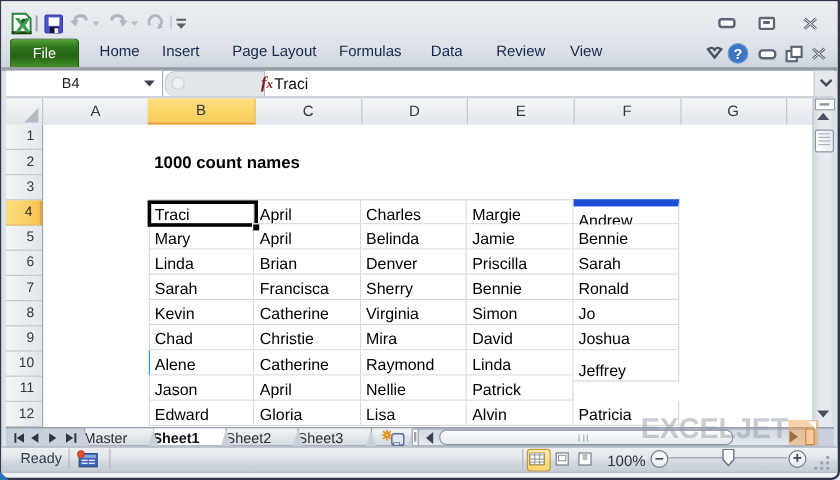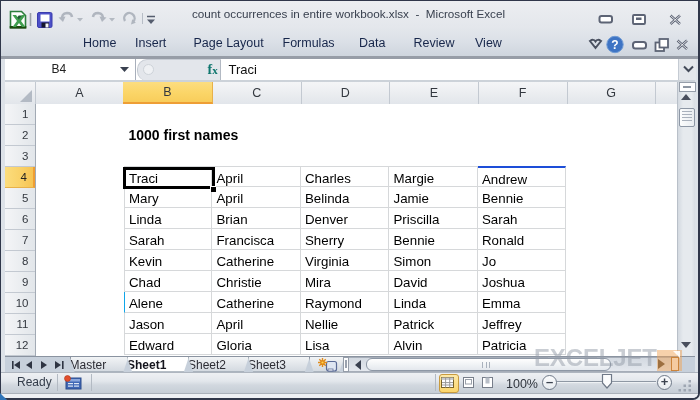--- a/index.html
+++ b/index.html
@@ -13,21 +13,21 @@
   .tablbl{position:absolute;top:35px;font-size:12.5px;color:#17264a;}
   #filetab{position:absolute;left:7px;top:31px;width:56px;height:22.5px;border-radius:4px 4px 0 0;
     background:linear-gradient(#55a336 0%,#2e741b 30%,#266313 60%,#45912c 100%);
     border:1px solid #1d5410;border-bottom:none;color:#fff;font-size:12px;text-align:center;line-height:23px;}
   
   #frow{position:absolute;left:3.5px;top:57.5px;width:690px;height:21.5px;background:#fff;}
   #namebox{position:absolute;left:0px;top:0px;width:130px;height:21.5px;background:#fff;border-right:1px solid #a8afbb;}
   #nb-text{position:absolute;left:47px;top:3.5px;font-size:12px;color:#222;}
   #fxpill{position:absolute;left:132px;top:0px;width:82px;height:21.5px;background:#e3e6eb;border-right:1px solid #b2b9c3;border-radius:10px 0 0 10px;border-left:1px solid #c2c8d0;border-top:1px solid #c8cdd5;}
   #fxdot{position:absolute;left:5px;top:4px;width:9px;height:9px;border-radius:50%;background:#eff1f4;border:1px solid #ced3d9;}
-  #fx{position:absolute;left:70px;top:2px;font-family:"Liberation Serif",serif;font-weight:bold;font-size:14px;color:#0f766e;}
+  #fx{position:absolute;left:80px;top:2px;font-family:"Liberation Serif",serif;font-style:italic;font-weight:bold;font-size:14px;color:#7f1d1d;}
   #ftext{position:absolute;left:224px;top:3.5px;font-size:13px;color:#111;}
   #fchev{position:absolute;left:673.5px;top:0;width:17px;height:21.5px;background:#e4e7eb;border-left:1px solid #c5cbd3;}
   #frowline{position:absolute;left:3.5px;top:79px;width:690px;height:2px;background:#ccd2d9;}
   
   #colhdr{position:absolute;left:3.5px;top:81px;width:673.5px;height:22.5px;
     background:linear-gradient(#f4f5f7 0%,#eceef1 45%,#e1e5ea 100%);border-bottom:1px solid #a2aab4;}
   .ch{position:absolute;top:0;height:21.5px;border-right:1px solid #c3c9d1;text-align:center;font-size:12.5px;color:#33383f;line-height:22px;}
   #chB{background:linear-gradient(#fcdd80 0%,#fbd567 55%,#f8cd5b 100%);border-bottom:2px solid #ee9e35;height:19.5px;line-height:21px;border-right:1px solid #e8b14a;}
   
   #corner{position:absolute;left:0;top:0;width:30.5px;height:21.5px;border-right:1px solid #c3c9d1;}
@@ -80,21 +80,20 @@
   #ztrack{position:absolute;left:556px;top:8px;width:99px;height:1.5px;background:#8f98a4;border-bottom:1px solid #eef1f4;}
   
   svg{position:absolute;}
 </style></head>
 <body>
 <div id="win">
     <div id="inner">
 
   <div id="chrome"></div>
   <div id="graybar"></div>
-  <div id="title">count occurrences in entire workbook.xlsx&nbsp; -&nbsp; Microsoft Excel</div>
 
   <svg width="180" height="30" style="left:0;top:0px" viewBox="0 0 180 30">
 
     <path d="M9.5 10.5 h11 l4 4 v12 h-15 z" fill="#fdfefd" stroke="#2c7e3c" stroke-width="1.6"></path>
     <rect x="8.7" y="25" width="16.6" height="2.6" fill="#1c4a0e"></rect>
     <path d="M11.5 14 l4.5 6 -4.5 6 h3.5 l3 -4 3 4 h3.5 l-4.5 -6 4.5 -6 h-3.5 l-3 4 -3 -4 z" fill="#3f9e4e"></path>
     <path d="M17.7 14.6 h3.3 l-3.1 4.1 -1.7 -2.2 z" fill="#1e5c30"></path>
     <line x1="29.5" y1="12" x2="29.5" y2="25" stroke="#9aa0a8" stroke-width="1.6"></line>
 
     <rect x="36.5" y="11.5" width="14.5" height="15" rx="1.5" fill="#4d50c8"></rect>
@@ -119,20 +118,21 @@
   </svg>
 
   <svg width="100" height="26" style="left:594px;top:2px" viewBox="0 0 100 26">
     <rect x="4.5" y="13" width="12.5" height="6.5" rx="2" fill="#fff" stroke="#5d6475" stroke-width="2"></rect>
     <rect x="38" y="12" width="12" height="9" rx="1" fill="#fff" stroke="#5d6475" stroke-width="1.9"></rect>
     <rect x="41" y="14.5" width="5.5" height="2.5" fill="#5d6475"></rect>
     <path d="M75.5 12.5 l9.5 8.5 M85 12.5 l-9.5 8.5" stroke="#5d6475" stroke-width="2.4"></path>
     <path d="M75.5 12.5 l9.5 8.5 M85 12.5 l-9.5 8.5" stroke="#fff" stroke-width="0.8"></path>
   </svg>
 
+  <div id="filetab">File</div>
   <div class="tablbl" style="left:82px">Home</div>
   <div class="tablbl" style="left:134px">Insert</div>
   <div class="tablbl" style="left:192.5px">Page Layout</div>
   <div class="tablbl" style="left:281.5px">Formulas</div>
   <div class="tablbl" style="left:358px">Data</div>
   <div class="tablbl" style="left:412.5px">Review</div>
   <div class="tablbl" style="left:474px">View</div>
 
   <svg width="120" height="26" style="left:580px;top:32px" viewBox="0 0 120 26">
     <path d="M9 8 q3.5 -2.5 5.5 0.5 q2 -3 5.5 -0.5 l-5.5 7 z" fill="none" stroke="#4a5160" stroke-width="2"></path>
@@ -189,27 +189,27 @@
       <div class="rh" id="rh4" style="top:63px">4</div>
       <div class="rh" style="top:84px">5</div>
       <div class="rh" style="top:105px">6</div>
       <div class="rh" style="top:126px">7</div>
       <div class="rh" style="top:147px">8</div>
       <div class="rh" style="top:168px">9</div>
       <div class="rh" style="top:189px">10</div>
       <div class="rh" style="top:210px">11</div>
       <div class="rh" style="top:231px">12</div>
     </div>
-    <div id="b2">1000 first names</div>
+    <div id="b2">1000 count names</div>
     <div id="tbl">
       <div class="cell" style="left:119px;top:62px;border-top:1px solid #d6d8da;border-left:1px solid #d6d8da">Traci</div>
       <div class="cell" style="left:207.5px;top:62px;border-top:1px solid #d6d8da;border-left:none">April</div>
       <div class="cell" style="left:296px;top:62px;border-top:1px solid #d6d8da;border-left:none">Charles</div>
       <div class="cell" style="left:384.5px;top:62px;border-top:1px solid #d6d8da;border-left:none">Margie</div>
-      <div class="cell" style="left:473px;top:62px;border-top:2px solid #1d4ed8;border-left:none">Andrew</div>
+      <div class="cell" style="left:473px;top:62px;border-top:6px solid #1d4ed8;border-left:none">Andrew</div>
       <div class="cell" style="left:119px;top:83px;border-top:none;border-left:1px solid #d6d8da">Mary</div>
       <div class="cell" style="left:207.5px;top:83px;border-top:none;border-left:none">April</div>
       <div class="cell" style="left:296px;top:83px;border-top:none;border-left:none">Belinda</div>
       <div class="cell" style="left:384.5px;top:83px;border-top:none;border-left:none">Jamie</div>
       <div class="cell" style="left:473px;top:83px;border-top:none;border-left:none">Bennie</div>
       <div class="cell" style="left:119px;top:104px;border-top:none;border-left:1px solid #d6d8da">Linda</div>
       <div class="cell" style="left:207.5px;top:104px;border-top:none;border-left:none">Brian</div>
       <div class="cell" style="left:296px;top:104px;border-top:none;border-left:none">Denver</div>
       <div class="cell" style="left:384.5px;top:104px;border-top:none;border-left:none">Priscilla</div>
       <div class="cell" style="left:473px;top:104px;border-top:none;border-left:none">Sarah</div>
@@ -230,21 +230,21 @@
       <div class="cell" style="left:473px;top:167px;border-top:none;border-left:none">Joshua</div>
       <div class="cell" style="left:119px;top:188px;border-top:none;border-left:1px solid #0ea5e9">Alene</div>
       <div class="cell" style="left:207.5px;top:188px;border-top:none;border-left:none">Catherine</div>
       <div class="cell" style="left:296px;top:188px;border-top:none;border-left:none">Raymond</div>
       <div class="cell" style="left:384.5px;top:188px;border-top:none;border-left:none">Linda</div>
       <div class="cell" style="left:473px;top:188px;border-top:none;border-left:none">Emma</div>
       <div class="cell" style="left:119px;top:209px;border-top:none;border-left:1px solid #d6d8da">Jason</div>
       <div class="cell" style="left:207.5px;top:209px;border-top:none;border-left:none">April</div>
       <div class="cell" style="left:296px;top:209px;border-top:none;border-left:none">Nellie</div>
       <div class="cell" style="left:384.5px;top:209px;border-top:none;border-left:none">Patrick</div>
-      <div class="cell" style="left:473px;top:209px;border-top:none;border-left:none">Jeffrey</div>
+      <div class="cell" style="left:473px;top:193px;border-top:none;border-left:none">Jeffrey</div>
       <div class="cell" style="left:119px;top:230px;border-top:none;border-left:1px solid #d6d8da">Edward</div>
       <div class="cell" style="left:207.5px;top:230px;border-top:none;border-left:none">Gloria</div>
       <div class="cell" style="left:296px;top:230px;border-top:none;border-left:none">Lisa</div>
       <div class="cell" style="left:384.5px;top:230px;border-top:none;border-left:none">Alvin</div>
       <div class="cell" style="left:473px;top:230px;border-top:none;border-left:none">Patricia</div>
     </div>
     <div id="sel"></div>
     <div id="fill"></div>
   </div>
 

